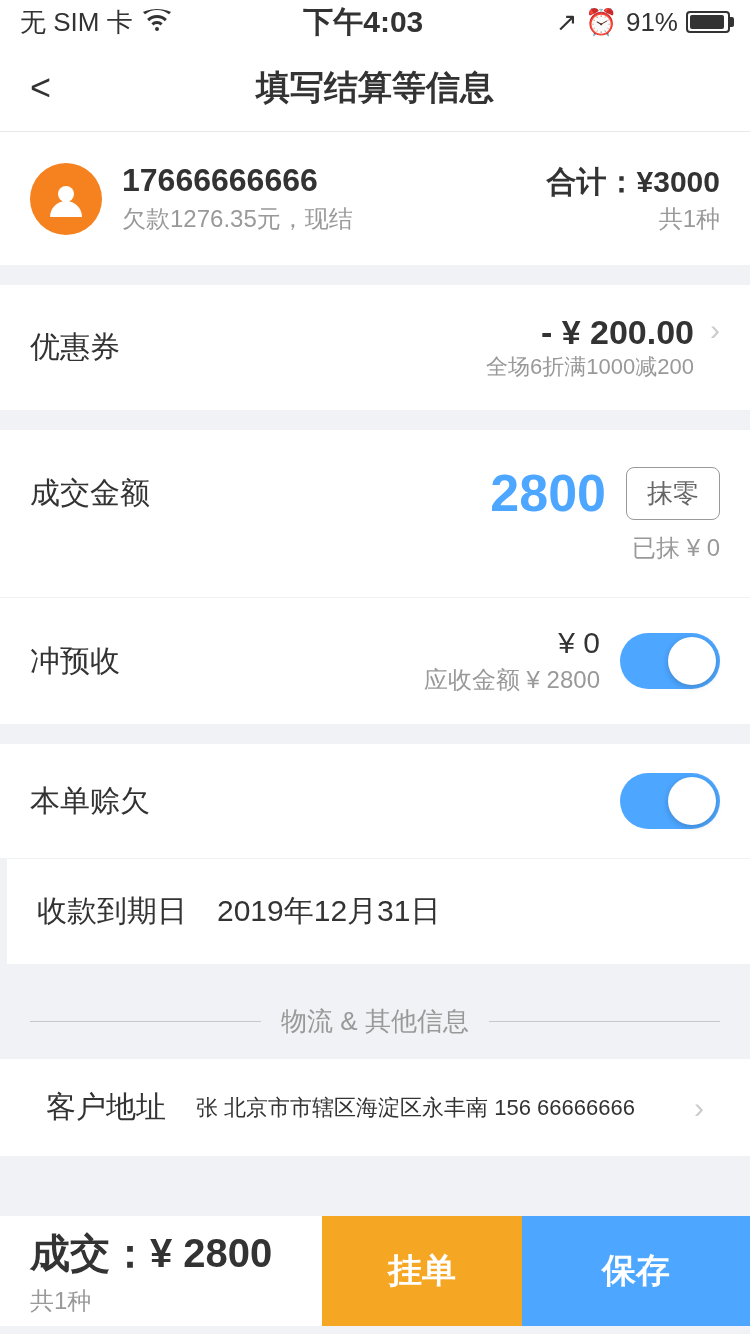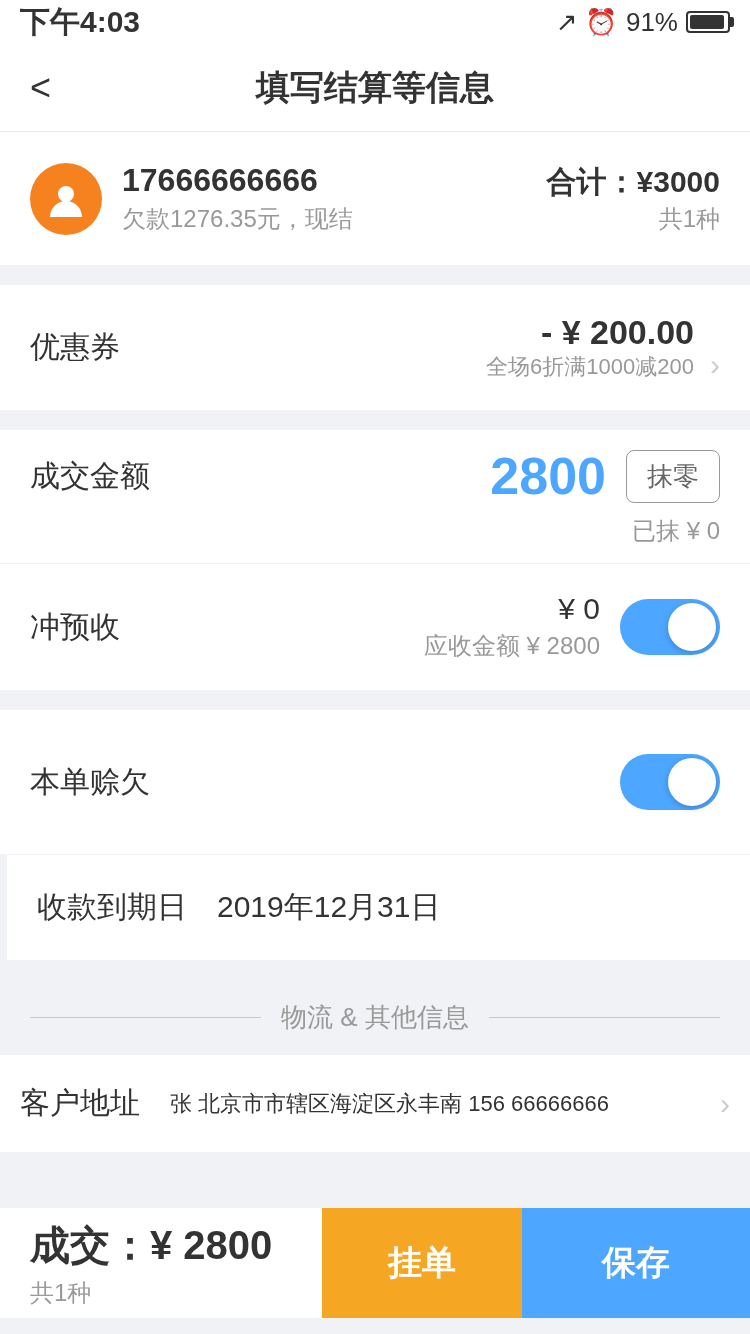--- a/index.html
+++ b/index.html
@@ -146,21 +146,21 @@
       justify-content: space-between;
       padding: 28px 30px;
       background: #fff;
     }
     .row-label {
       font-size: 30px;
       color: #333;
     }
     .row-right {
       display: flex;
-      align-items: flex-end;
+      align-items: flex-start;
       gap: 16px;
     }
     .coupon-amount {
       font-size: 34px;
       font-weight: 600;
       color: #333;
     }
     .coupon-desc {
       font-size: 22px;
       color: #999;
@@ -178,21 +178,21 @@
     }
     .divider-thin {
       height: 1px;
       background: #f0f2f5;
       margin: 0 30px;
     }
 
     
     .amount-section {
       background: #fff;
-      padding: 16px 30px;
+      padding: 33px 30px;
     }
     .amount-row {
       display: flex;
       align-items: center;
       justify-content: space-between;
     }
     .amount-value-group {
       display: flex;
       align-items: center;
       gap: 20px;
@@ -265,21 +265,21 @@
       display: flex;
       align-items: center;
       gap: 20px;
     }
 
     
     .debt-row {
       display: flex;
       align-items: center;
       justify-content: space-between;
-      padding: 44px 30px;
+      padding: 29px 30px;
       background: #fff;
     }
 
     
     .due-row {
       display: flex;
       align-items: center;
       padding: 32px 30px;
       background: #fff;
       gap: 30px;
@@ -313,40 +313,40 @@
     .sep-text {
       font-size: 26px;
       color: #999;
     }
 
     
     .address-row {
       display: flex;
       align-items: center;
       justify-content: space-between;
-      padding: 28px 20px;
+      padding: 28px 46px;
       background: #fff;
     }
     .address-label {
       font-size: 30px;
       color: #333;
       white-space: nowrap;
       margin-right: 30px;
     }
     .address-value {
       font-size: 22px;
       color: #333;
       flex: 1;
       line-height: 1.5;
     }
 
     
     .bottom-bar {
       position: fixed;
-      bottom: 16px;
+      bottom: 8px;
       left: 0;
       width: 750px;
       height: 110px;
       background: #fff;
       display: flex;
       align-items: center;
     }
     .bottom-summary {
       flex: 1;
       padding: 0 30px;
@@ -392,20 +392,28 @@
     .coupon-right-col {
       display: flex;
       flex-direction: column;
       align-items: flex-end;
     }
   </style>
 </head>
 <body>
 
 <div class="status-bar">
+  <div class="status-left">
+    <span>无 SIM 卡</span>
+    <span>
+      <svg width="28" height="22" viewBox="0 0 28 22">
+        <path d="M14 18a2 2 0 1 1 0 4 2 2 0 0 1 0-4zm0-6a8 8 0 0 1 5.66 2.34l-2.12 2.12A5 5 0 0 0 14 15a5 5 0 0 0-3.54 1.46l-2.12-2.12A8 8 0 0 1 14 12zm0-6a14 14 0 0 1 9.9 4.1l-2.12 2.12A11 11 0 0 0 14 9a11 11 0 0 0-7.78 3.22L4.1 10.1A14 14 0 0 1 14 6zm0-6C6.27 0 .36 3 0 3l2 2.24A19.9 19.9 0 0 1 14 1a19.9 19.9 0 0 1 12 4.24L28 3S21.73 0 14 0z" fill="#333"></path>
+      </svg>
+    </span>
+  </div>
   <div class="status-center">下午4:03</div>
   <div class="status-right">
     <span>↗</span>
     <span>⏰</span>
     <span>91%</span>
     <span class="battery-icon">
         <span class="battery-fill"></span>
       </span>
   </div>
 </div>

